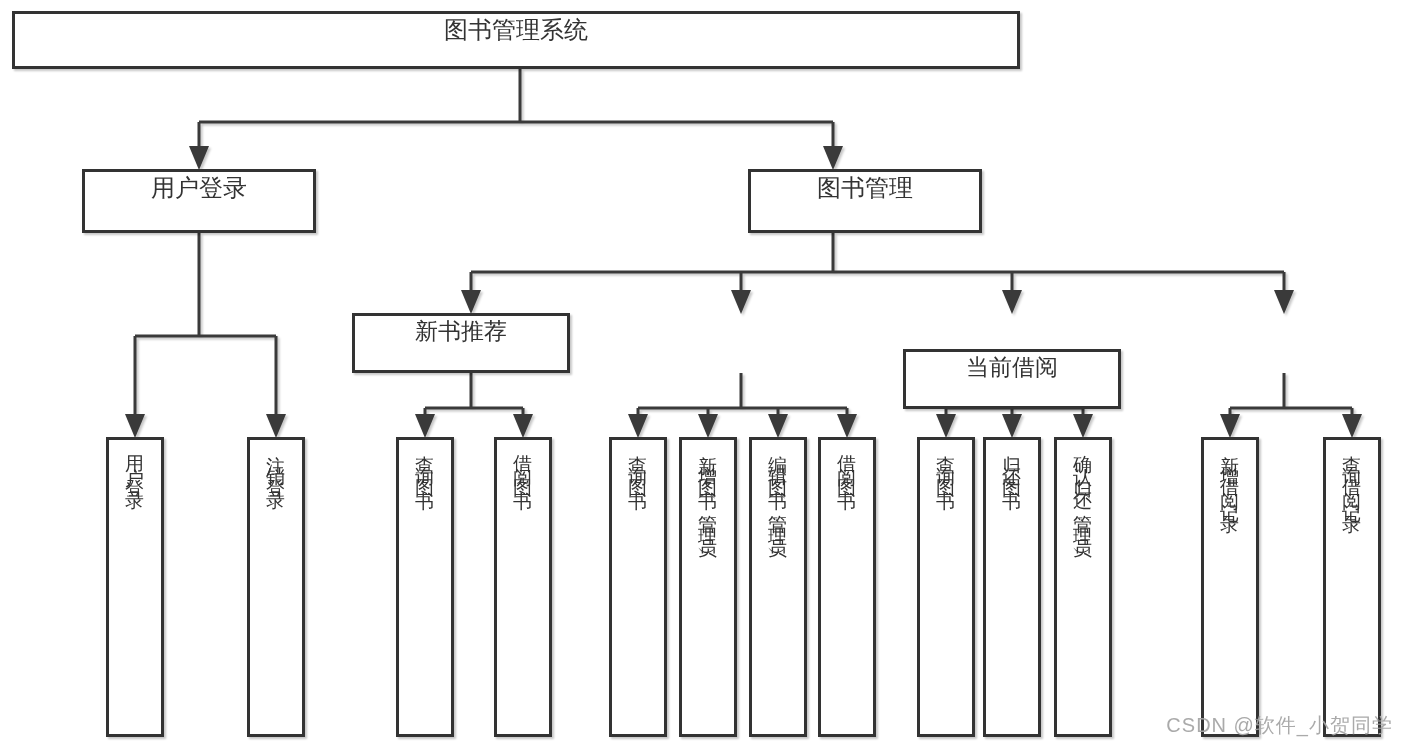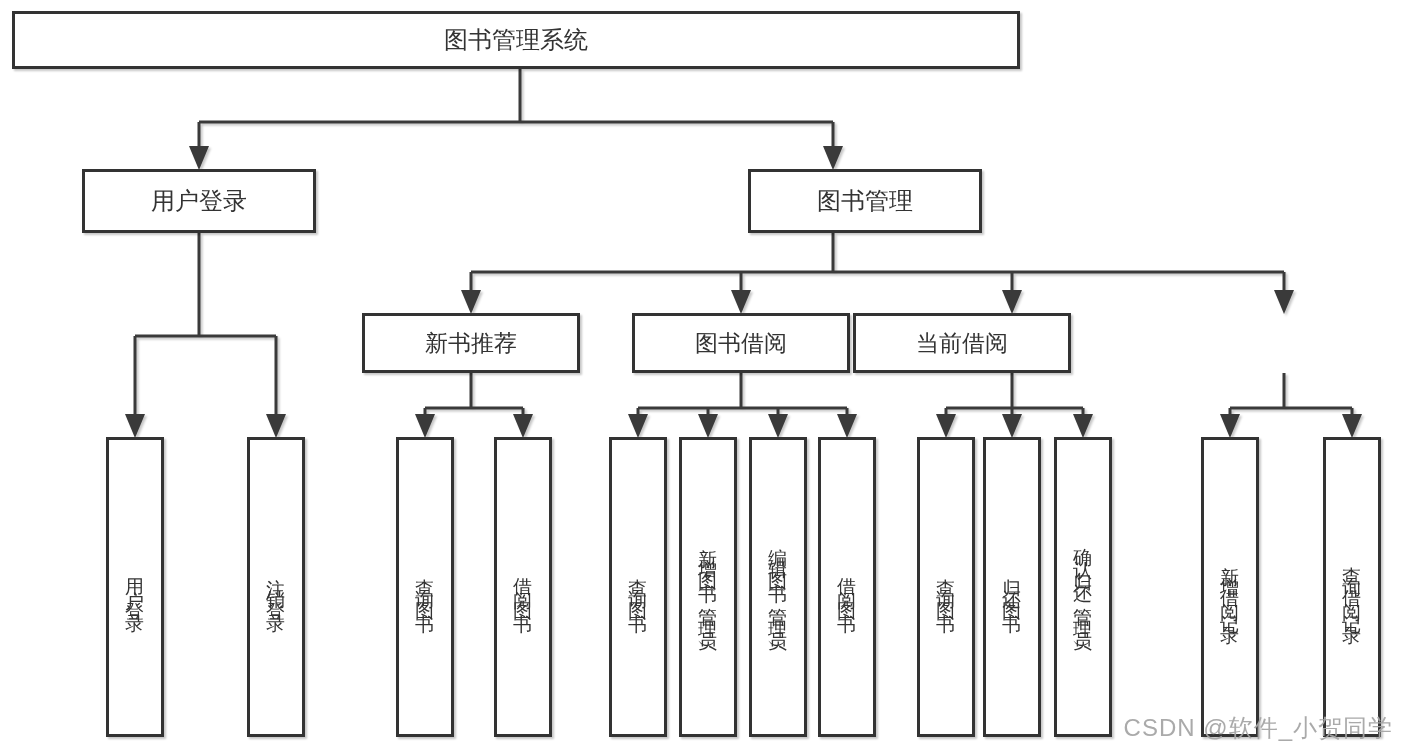--- a/index.html
+++ b/index.html
@@ -20,40 +20,40 @@
   .wire { stroke: #3a3a3a; stroke-width: 3; fill: none; }
   .head { fill: #3a3a3a; stroke: none; }
 
   .node {
     position: absolute;
     box-sizing: border-box;
     background: #ffffff;
     border: 3px solid #333333;
     box-shadow: 2px 2px 2px rgba(0,0,0,0.22);
     display: flex;
-    align-items: center;
+    align-items: flex-start;
     justify-content: center;
     white-space: nowrap;
   }
   .lvl-root { left: 12px; top: 11px; width: 1008px; height: 58px; font-size: 24px; }
   .lvl2 { top: 169px; height: 64px; width: 234px; font-size: 24px; }
   .lvl3 { top: 313px; height: 60px; width: 218px; font-size: 23px; }
   .leaf { top: 437px; height: 300px; width: 58px; }
   .vtext {
     writing-mode: vertical-rl;
     text-orientation: mixed;
     font-size: 19px;
     letter-spacing: 12px;
     line-height: 1;
     white-space: nowrap;
   }
   .watermark {
     position: absolute;
     right: 12px; top: 712px;
-    font-size: 24px;
+    font-size: 20px;
     color: rgba(165,165,165,0.95);
     letter-spacing: 1px;
     z-index: 10;
   }
 </style>
 </head>
 <body>
 
 <div class="stage">
 
@@ -111,27 +111,24 @@
     <span>图书管理系统</span>
   </div>
 
   <div class="node lvl2" style="left:82px;">
     <span>用户登录</span>
   </div>
   <div class="node lvl2" style="left:748px;">
     <span>图书管理</span>
   </div>
 
-  <div class="node lvl3" style="left:362px;">
+  <div class="node lvl3" style="left:352px;">
     <span>新书推荐</span>
   </div>
-  <div class="node lvl3" style="left:632px;">
-    <span>图书借阅</span>
-  </div>
-  <div class="node lvl3" style="left:853px;">
+  <div class="node lvl3" style="left:903px;margin-top:36px;">
     <span>当前借阅</span>
   </div>
 
   <div class="node leaf" style="left:106px;">
     <span class="vtext">用户登录</span>
   </div>
   <div class="node leaf" style="left:247px;">
     <span class="vtext">注销登录</span>
   </div>
 

